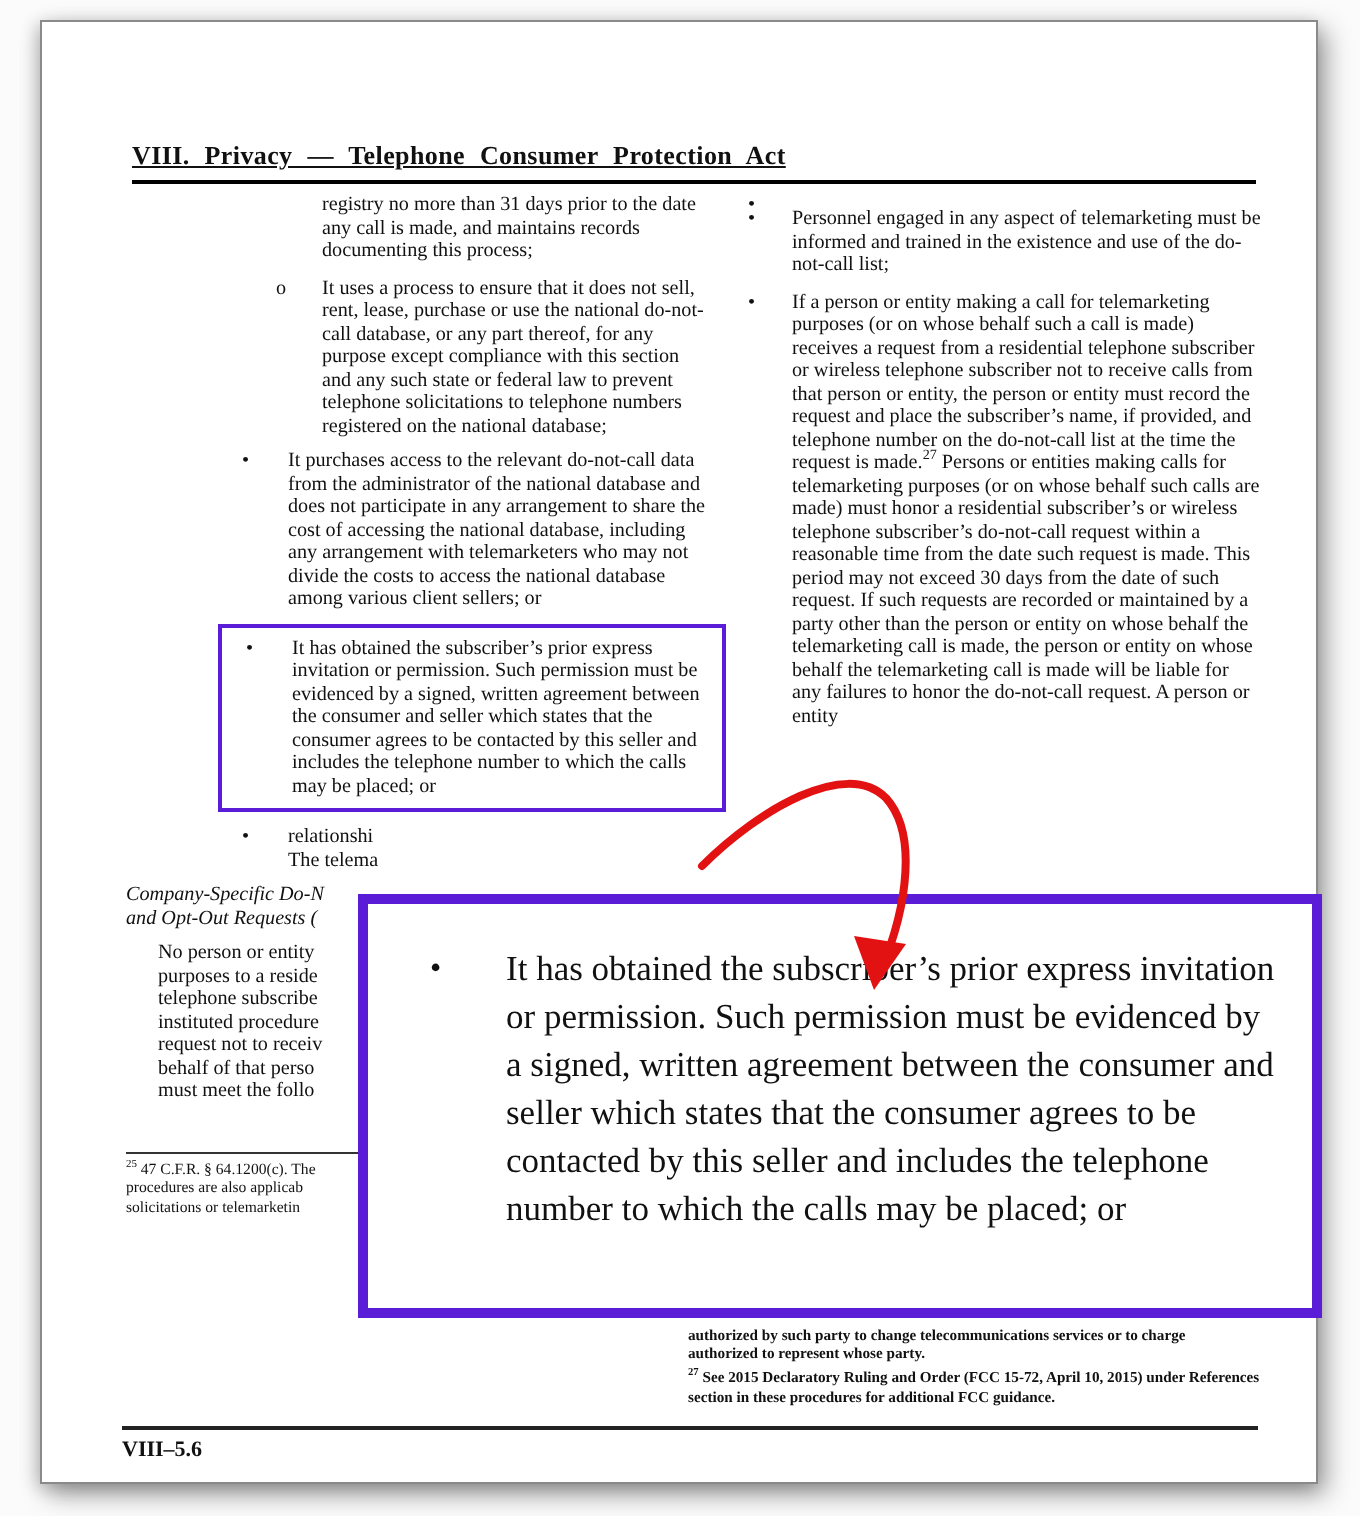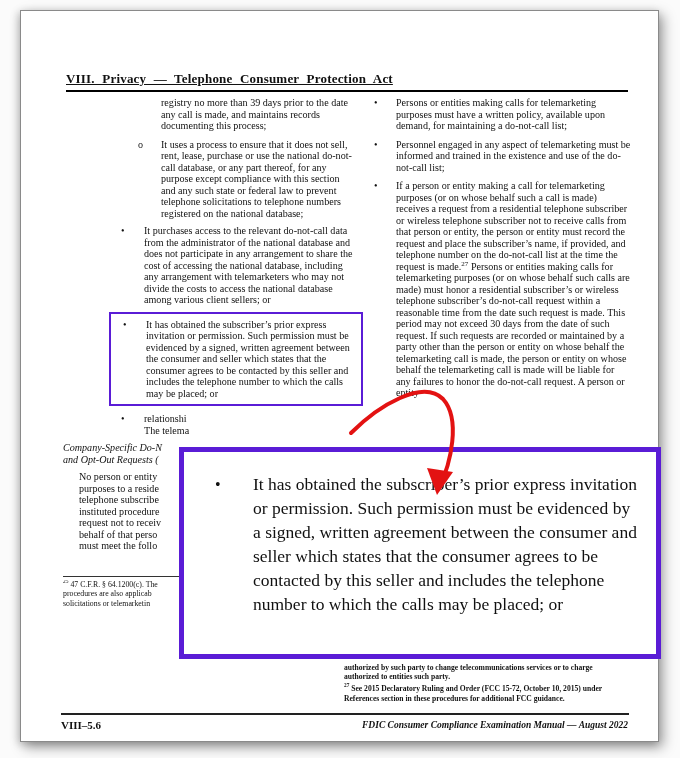--- a/index.html
+++ b/index.html
@@ -51,21 +51,21 @@
 <body>
 
 <div class="stage">
   <div class="page">
 
     <div class="hdr">
       <span>VIII.  Privacy — Telephone Consumer Protection Act</span>
     </div>
 
     <div class="col left">
-      <div class="cont">registry no more than 39 days prior to the date any call is made, and maintains records documenting this process;</div>
+      <div class="cont">registry no more than 31 days prior to the date any call is made, and maintains records documenting this process;</div>
 
       <div class="b subb">
         <span class="mk">o</span>
         <span>It uses a process to ensure that it does not sell, rent, lease, purchase or use the national do-not-call database, or any part thereof, for any purpose except compliance with this section and any such state or federal law to prevent telephone solicitations to telephone numbers registered on the national database;</span>
       </div>
 
       <div class="b mainb">
         <span class="mk">•</span>
         <span>It purchases access to the relevant do-not-call data from the administrator of the national database and does not participate in any arrangement to share the cost of accessing the national database, including any arrangement with telemarketers who may not divide the costs to access the national database among various client sellers; or</span>
       </div>
@@ -104,48 +104,46 @@
         <div class="fnrule"></div>
         <div class="fragline"><sup>25</sup> <span>47 C.F.R.  § 64.1200(c). The</span></div>
         <div class="fragline">procedures are also applicab</div>
         <div class="fragline">solicitations or telemarketin</div>
       </div>
     </div>
 
     <div class="col right">
       <div class="rb">
         <span class="mk">•</span>
-        <span>Persons or entities making calls for telemarketing purposes must have a written policy, available upon demand, for maintaining a do-not-call list;</span>
       </div>
       <div class="rb">
         <span class="mk">•</span>
         <span>Personnel engaged in any aspect of telemarketing must be informed and trained in the existence and use of the do-not-call list;</span>
       </div>
       <div class="rb">
         <span class="mk">•</span>
         <span><span>If a person or entity making a call for telemarketing purposes (or on whose behalf such a call is made) receives a request from a residential telephone subscriber or wireless telephone subscriber not to receive calls from that person or entity, the person or entity must record the request and place the subscriber’s name, if provided, and telephone number on the do-not-call list at the time the request is made.</span><sup>27</sup> <span>Persons or entities making calls for telemarketing purposes (or on whose behalf such calls are made) must honor a residential subscriber’s or wireless telephone subscriber’s do-not-call request within a reasonable time from the date such request is made.  This period may not exceed 30 days from the date of such request. If such requests are recorded or maintained by a party other than the person or entity on whose behalf the telemarketing call is made, the person or entity on whose behalf the telemarketing call is made will be liable for any failures to honor the do-not-call request. A person or entity</span></span>
       </div>
     </div>
 
     <div class="rfn">
       <div class="fragline">authorized by such party to change telecommunications services or to charge</div>
-      <div class="fragline">authorized to entities such party.</div>
-      <div class="fn27"><sup>27</sup> <span>See 2015 Declaratory Ruling and Order (FCC 15-72, October 10, 2015) under References section in these procedures for additional FCC guidance.</span></div>
+      <div class="fragline">authorized to represent whose party.</div>
+      <div class="fn27"><sup>27</sup> <span>See 2015 Declaratory Ruling and Order (FCC 15-72, April 10, 2015) under References section in these procedures for additional FCC guidance.</span></div>
     </div>
 
     <div class="callout">
       <div class="cb">
         <span class="mk">•</span>
         <span>It has obtained the subscriber’s prior express invitation or permission. Such permission must be evidenced by a signed, written agreement between the consumer and seller which states that the consumer agrees  to be contacted by this seller and includes the telephone number to which the calls  may be placed; or</span>
       </div>
     </div>
 
     <svg class="arrow" viewBox="0 0 130 132" xmlns="http://www.w3.org/2000/svg">
       <path d="M 20 62 C 48 34, 92 8, 112 28 C 130 48, 120 92, 108 117" fill="none" stroke="#e31212" stroke-width="4" stroke-linecap="round"></path>
       <polygon points="96,97 122,101 106,124" fill="#e31212"></polygon>
     </svg>
 
     <div class="ftr-rule"></div>
     <div class="ftr-left">VIII–5.6</div>
-    <div class="ftr-right">FDIC Consumer Compliance Examination Manual — August 2022</div>
 
   </div>
 </div>
 
 </body></html>

